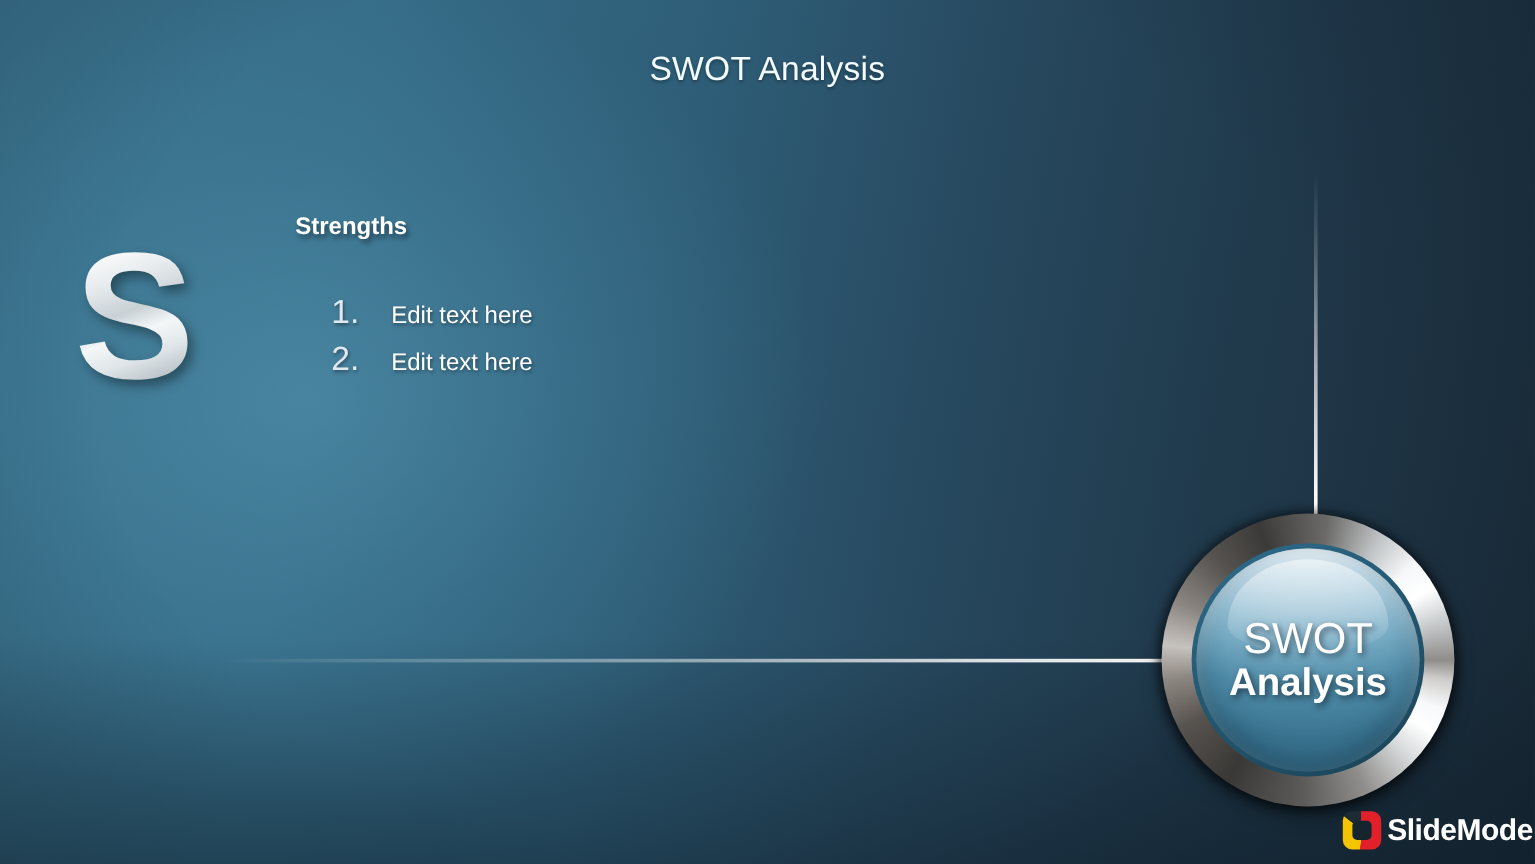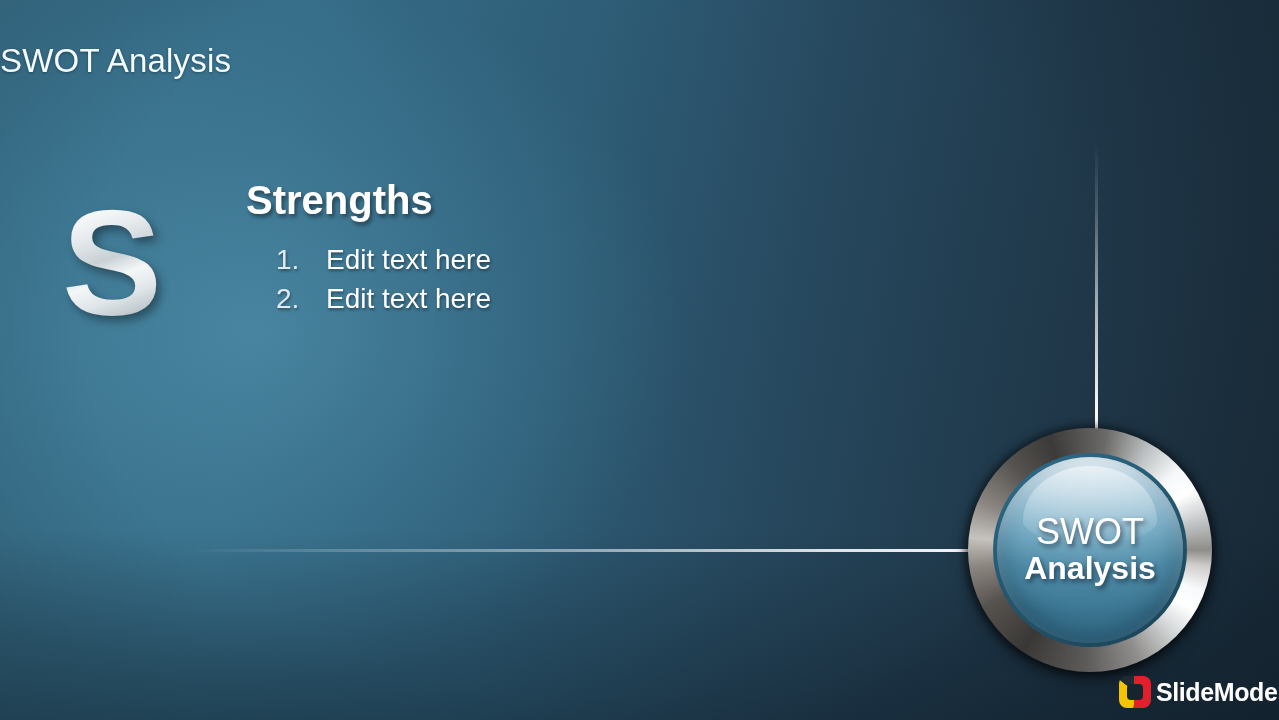--- a/index.html
+++ b/index.html
@@ -40,52 +40,53 @@
         rgba(8,18,26,0.55) 100%);
   }
   .bg-bottom {
     position:absolute; left:0; right:0; bottom:0; height:190px;
     background:linear-gradient(to bottom, rgba(14,28,40,0) 0%, rgba(14,28,40,0.45) 100%);
   }
 
   
   .title {
     position:absolute; left:0; right:0; top:42px;
-    font-size:33px; font-weight:300; letter-spacing:0.2px;
+    text-align:center;
+    font-size:28px; font-weight:300; letter-spacing:0.2px;
     color:#f2fbff;
     text-shadow:0 1px 3px rgba(0,0,0,0.35);
   }
 
   
   .big-letter {
     position:absolute; left:62px; top:188px;
     font-size:150px; font-weight:bold; line-height:1;
     background:linear-gradient(160deg,
        #ffffff 0%, #fdfdfd 14%, #e9edef 30%,
        #c9d1d5 47%, #f4f7f8 58%, #dfe5e8 70%,
        #b7c0c6 84%, #e8edef 100%);
     -webkit-background-clip:text; background-clip:text;
     -webkit-text-fill-color:transparent; color:transparent;
     filter:drop-shadow(4px 5px 5px rgba(0,0,0,0.38));
   }
 
   
   .section-heading {
     position:absolute; left:246px; top:178px;
-    font-size:40px; font-weight:bold; color:#ffffff;
+    font-size:20px; font-weight:bold; color:#ffffff;
     text-shadow:2px 3px 4px rgba(0,0,0,0.45);
   }
   .bullet-list { position:absolute; left:276px; top:244px; }
   .bullet-row { display:flex; align-items:baseline; height:39px; }
   .bullet-num {
     width:50px; font-size:28px; font-weight:400; color:#dfe9ee;
     text-shadow:1px 2px 3px rgba(0,0,0,0.40);
   }
   .bullet-text {
-    font-size:28px; font-weight:400; color:#ffffff;
+    font-size:20px; font-weight:400; color:#ffffff;
     text-shadow:1px 2px 3px rgba(0,0,0,0.40);
   }
 
   
   .v-line {
     position:absolute; left:1095px; top:144px; width:3px; height:285px;
     background:linear-gradient(to bottom,
         rgba(255,255,255,0.00) 0%,
         rgba(255,255,255,0.18) 22%,
         rgba(255,255,255,0.62) 58%,

